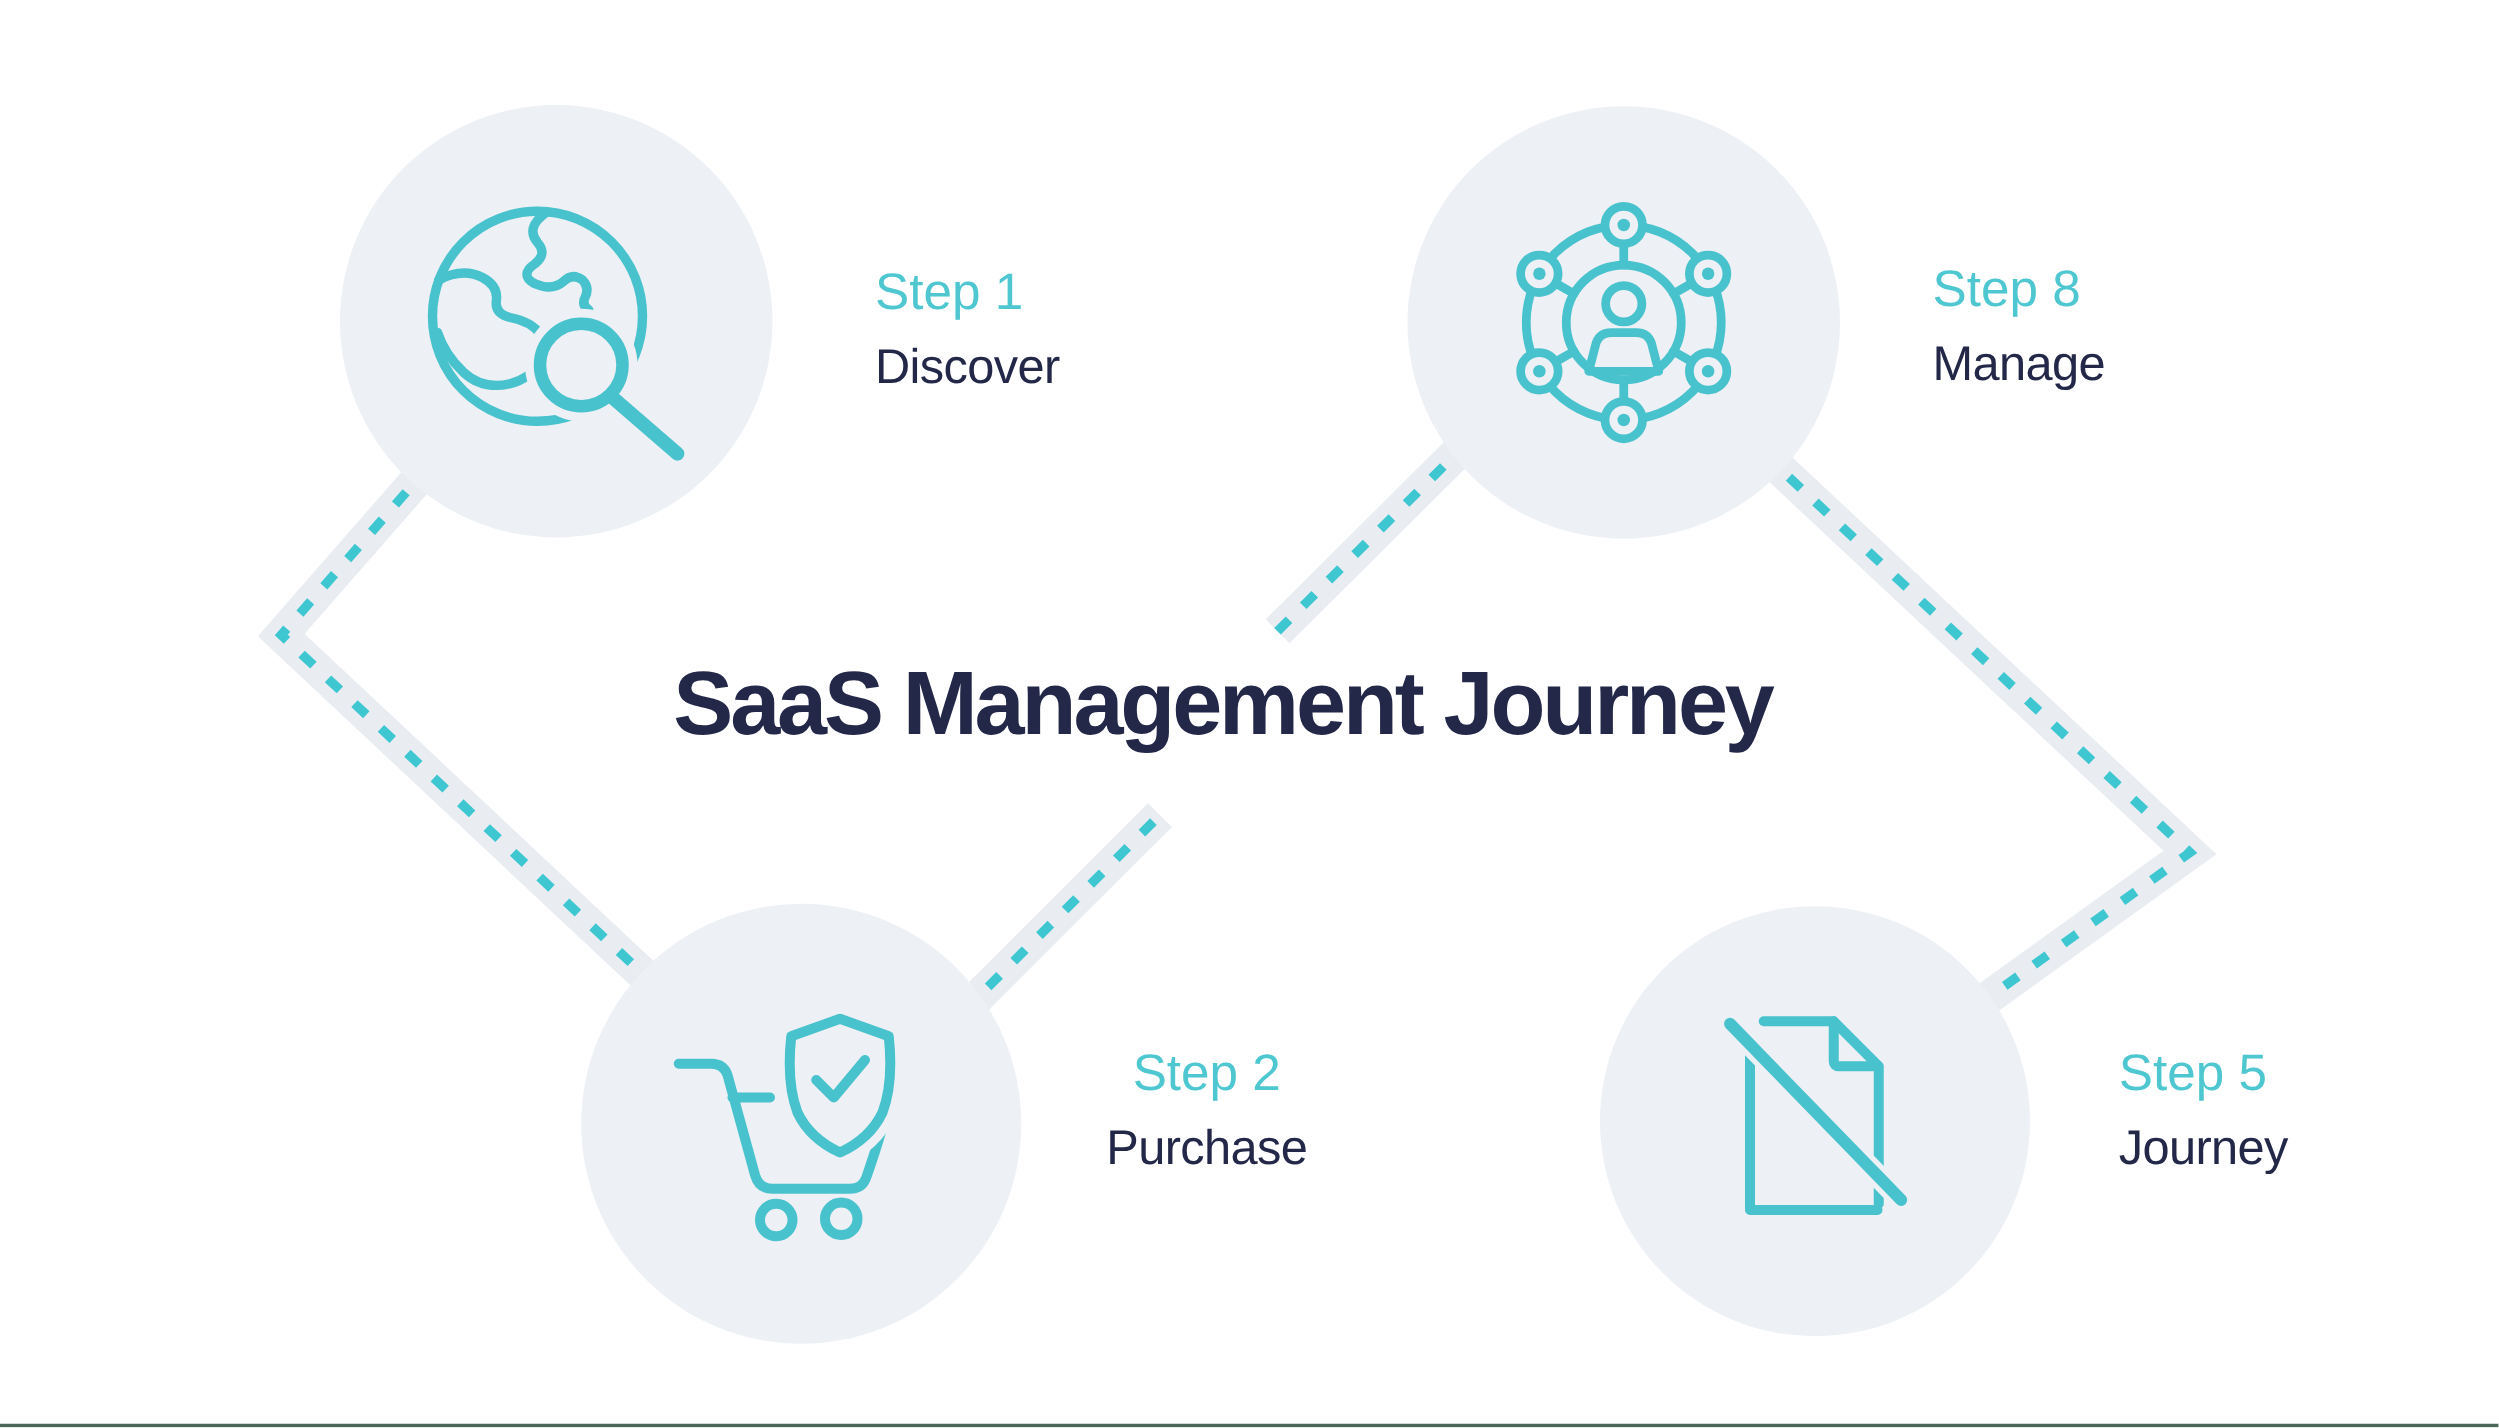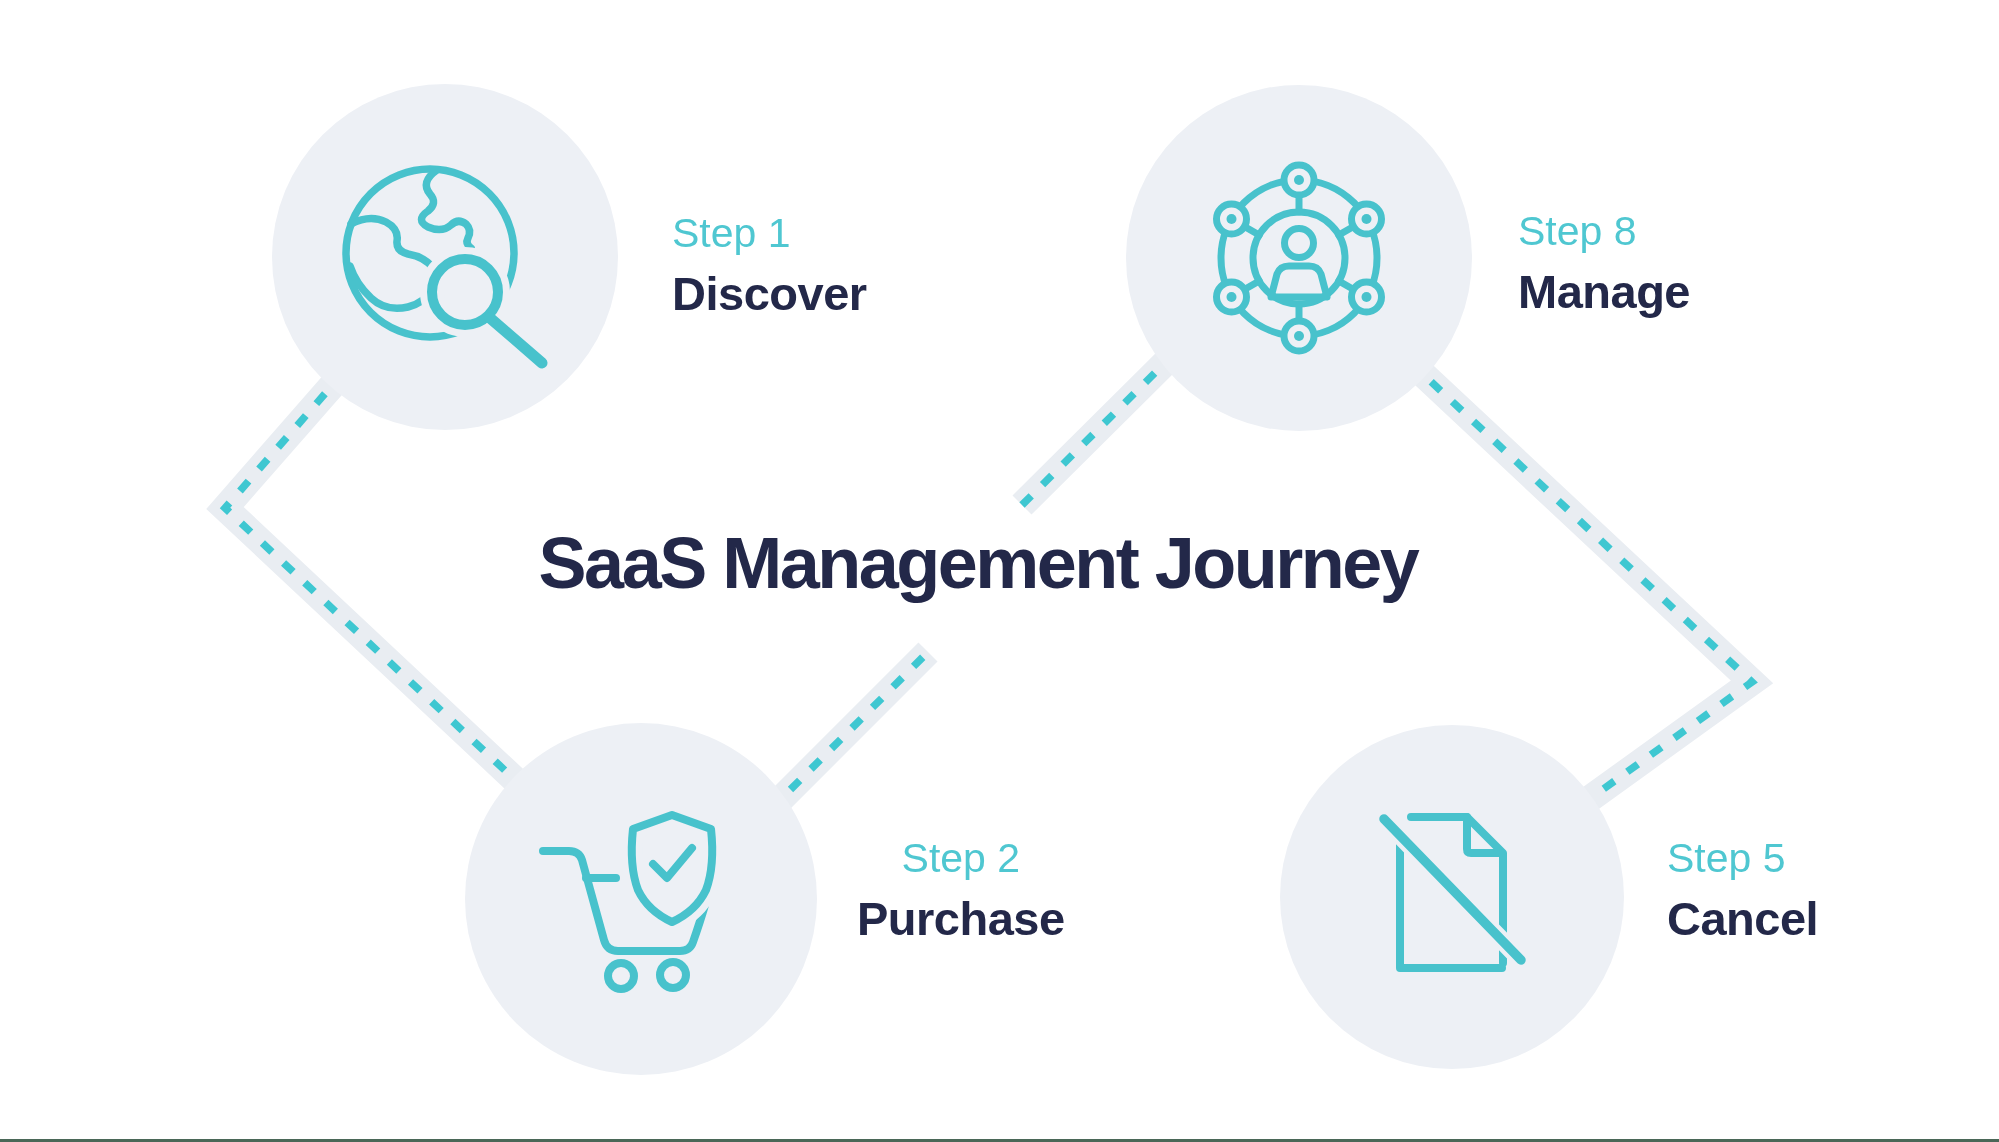--- a/index.html
+++ b/index.html
@@ -29,23 +29,23 @@
   .ic11{stroke-width:11;}
   .case{fill:none;stroke:var(--circle-fill);stroke-linecap:round;stroke-linejoin:round;}
   .fillcase{fill:var(--circle-fill);stroke:var(--circle-fill);stroke-linecap:round;stroke-linejoin:round;}
   .dot{fill:var(--teal);stroke:none;}
   .nodefill{fill:var(--circle-fill);stroke:var(--teal);stroke-width:7;}
   .title{
     position:absolute;top:522px;left:978px;transform:translateX(-50%);
     font-size:72px;font-weight:700;letter-spacing:-2.5px;color:var(--navy);
     white-space:nowrap;
   }
-  .step-text{position:absolute;}
+  .step-text{position:absolute;margin-left:28px;}
   .step-label{font-size:41px;font-weight:500;color:var(--step-label);line-height:46px;white-space:nowrap;}
-  .step-name{font-size:47px;font-weight:700;color:var(--navy);line-height:52px;margin-top:12px;letter-spacing:-0.5px;white-space:nowrap;}
+  .step-name{font-size:39px;font-weight:400;color:var(--navy);line-height:52px;margin-top:12px;letter-spacing:-0.5px;white-space:nowrap;}
   .bottom-line{position:absolute;left:0;bottom:0;width:100%;height:3px;background:var(--bottom-line);}
 </style>
 </head>
 <body>
 
 <div class="stage">
 
   <svg class="connectors" width="1999" height="1142" viewBox="0 0 1999 1142">
 
     <path class="band" d="M 344 372 L 225 508 L 528 792"></path>
@@ -140,17 +140,17 @@
     <div class="step-name">Purchase</div>
   </div>
 
   <div class="step-text" style="left:1518px;top:208px;">
     <div class="step-label">Step 8</div>
     <div class="step-name">Manage</div>
   </div>
 
   <div class="step-text" style="left:1667px;top:835px;">
     <div class="step-label">Step 5</div>
-    <div class="step-name">Cancel</div>
+    <div class="step-name">Journey</div>
   </div>
 
   <div class="bottom-line"></div>
 </div>
 
 </body></html>

